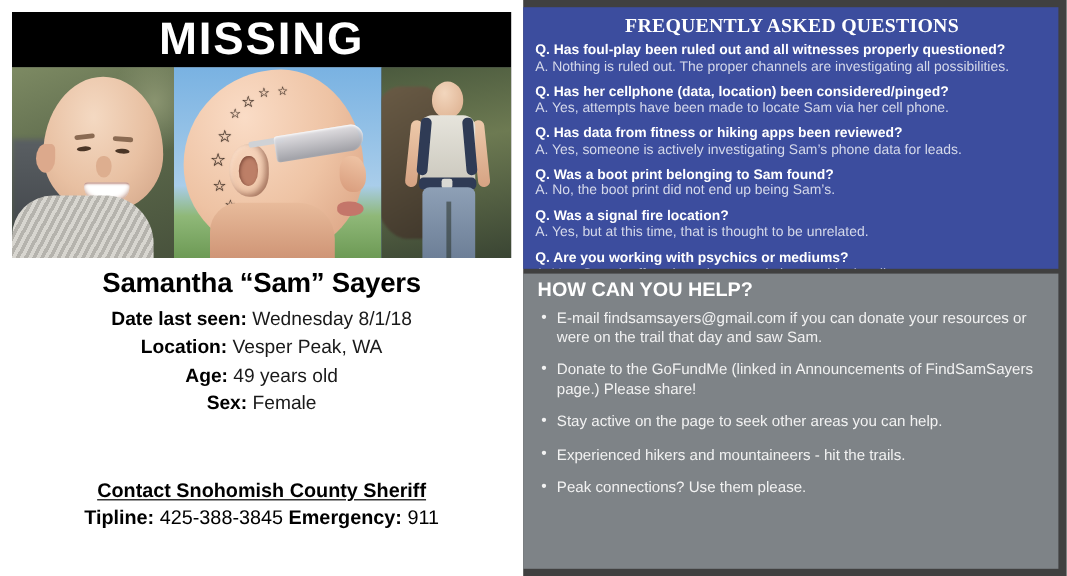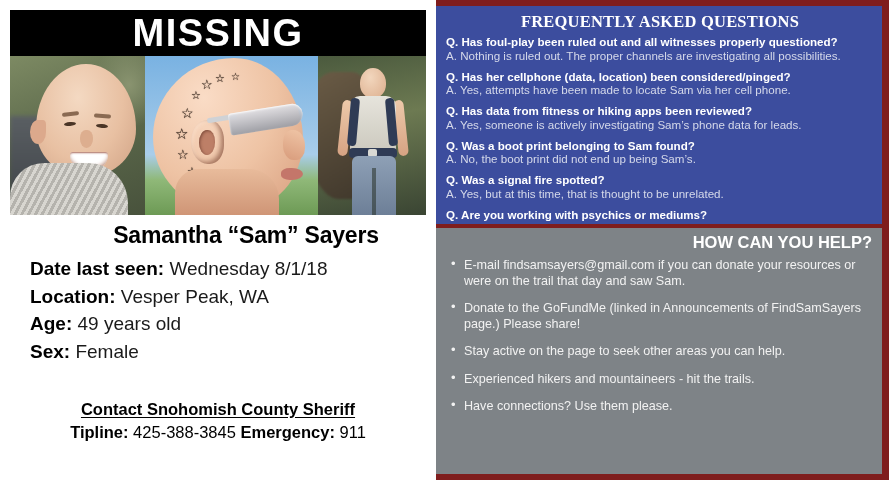--- a/index.html
+++ b/index.html
@@ -11,21 +11,21 @@
     width: 889px;
     height: 480px;
     overflow: hidden;
     font-family: "Liberation Sans", sans-serif;
     -webkit-font-smoothing: antialiased;
   }
   .poster {
     position: relative;
     width: 889px;
     height: 480px;
-    background: #7f1d1d;
+    background: #404040;
     display: flex;
   }
 
   
   .left-panel {
     position: relative;
     width: 436px;
     height: 480px;
     background: #ffffff;
     box-sizing: border-box;
@@ -260,29 +260,29 @@
   
   .person-name {
     position: absolute;
     left: 0; top: 222px;
     width: 436px;
     text-align: center;
     font-size: 23px;
     font-weight: bold;
     color: #000000;
     letter-spacing: -0.2px;
-    padding-left: 28px;
   }
   .details {
     position: absolute;
-    left: 30px; top: 255px;
+    left: 18px; top: 255px;
     width: 400px;
-    font-size: 19px;
+    font-size: 16px;
     color: #1a1a1a;
     line-height: 1.46;
+    text-align: center;
   }
   .details .row { white-space: nowrap; }
   .details b { font-weight: bold; color: #000; }
   .appearance {
     margin-top: 2px;
     white-space: normal;
     line-height: 1.48;
   }
 
   .contact-block {
@@ -353,21 +353,21 @@
     position: absolute;
     left: 0; top: 228px;
     width: 446px;
     height: 246px;
     background: #7e8387;
     box-sizing: border-box;
     padding: 5px 10px 0 12px;
     overflow: hidden;
   }
   .help-title {
-    text-align: right;
+    text-align: left;
     color: #ffffff;
     font-size: 16.5px;
     font-weight: bold;
     margin-bottom: 5px;
   }
   .help-list {
     list-style: none;
     margin: 0;
     padding: 0;
   }
@@ -524,21 +524,21 @@
       </div>
       <div class="faq-item">
         <div class="faq-q">Q. Has data from fitness or hiking apps been reviewed?</div>
         <div class="faq-a">A. Yes, someone is actively investigating Sam’s phone data for leads.</div>
       </div>
       <div class="faq-item">
         <div class="faq-q">Q. Was a boot print belonging to Sam found?</div>
         <div class="faq-a">A. No, the boot print did not end up being Sam’s.</div>
       </div>
       <div class="faq-item">
-        <div class="faq-q">Q. Was a signal fire spotted?</div>
+        <div class="faq-q">Q. Was a signal fire location?</div>
         <div class="faq-a">A. Yes, but at this time, that is thought to be unrelated.</div>
       </div>
       <div class="faq-item">
         <div class="faq-q">Q. Are you working with psychics or mediums?</div>
         <div class="faq-a">A. Yes. Search efforts have been made by psychics/mediums.</div>
       </div>
     </div>
 
     <div class="help-section">
       <div class="help-title">HOW CAN YOU HELP?</div>
@@ -555,21 +555,21 @@
         <div class="help-item">
           <span class="bullet">•</span>
           <span>Stay active on the page to seek other areas you can help.</span>
         </div>
         <div class="help-item">
           <span class="bullet">•</span>
           <span>Experienced hikers and mountaineers - hit the trails.</span>
         </div>
         <div class="help-item">
           <span class="bullet">•</span>
-          <span>Have connections? Use them please.</span>
+          <span>Peak connections? Use them please.</span>
         </div>
       </div>
 
     </div>
 
   </div>
 
 </div>
 
 </body></html>

